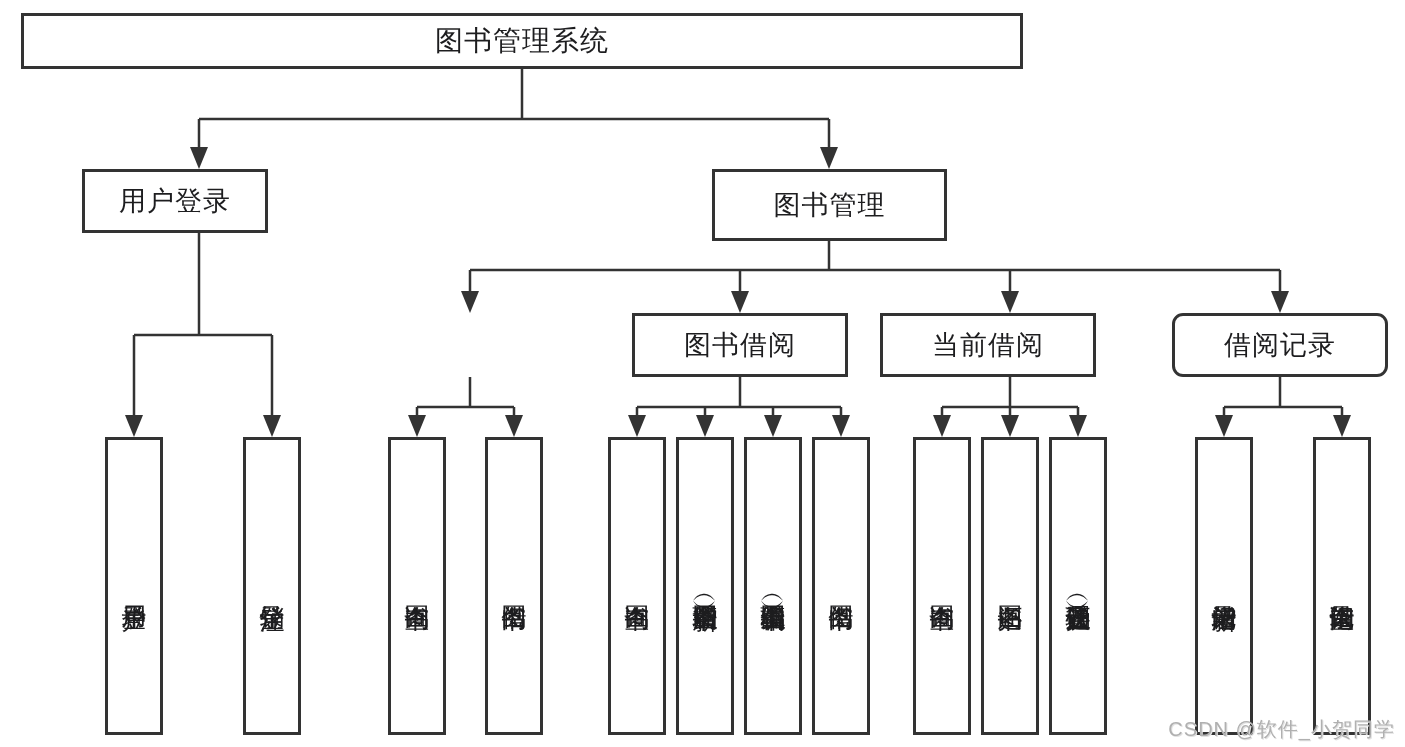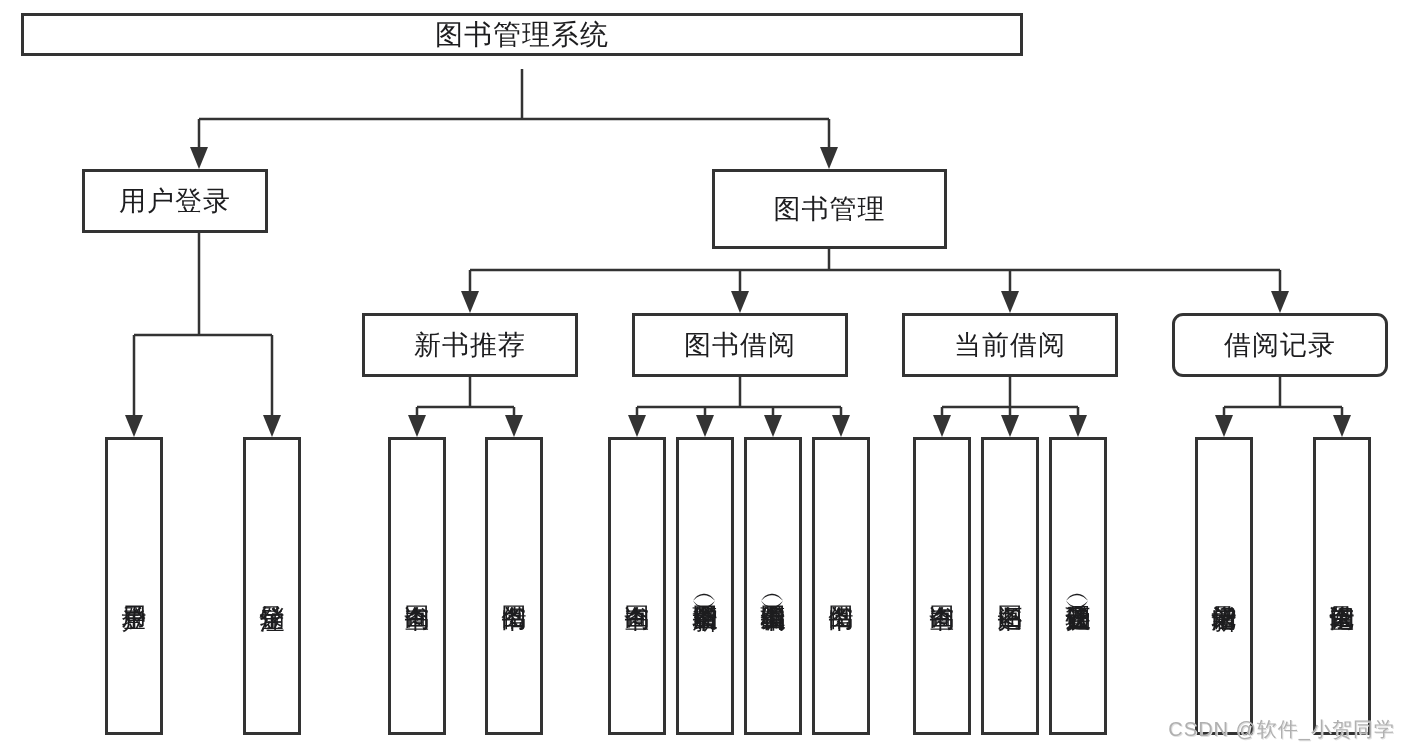--- a/index.html
+++ b/index.html
@@ -6,23 +6,23 @@
   #canvas{
     position:relative;width:1405px;height:747px;background:#ffffff;overflow:hidden;
     font-family:"Liberation Sans","DejaVu Sans",sans-serif;
   }
   #connectors{position:absolute;left:0;top:0;}
   .hbox{
     position:absolute;box-sizing:border-box;border:3px solid #333333;background:#ffffff;
     display:flex;align-items:center;justify-content:center;
     font-size:27px;color:#1d1d1f;letter-spacing:1px;
   }
-  .root{left:21px;top:13px;width:1002px;height:43px;font-size:28px;}
+  .root{left:21px;top:13px;width:1002px;height:56px;font-size:28px;}
   .l2a{left:82px;top:169px;width:186px;height:64px;}
-  .l2b{left:712px;top:169px;width:235px;height:80px;}
+  .l2b{left:712px;top:169px;width:235px;height:72px;}
   .l3{top:313px;width:216px;height:64px;}
   .vbox{
     position:absolute;box-sizing:border-box;border:3px solid #333333;background:#ffffff;
     top:437px;width:58px;height:298px;
     display:flex;align-items:center;justify-content:center;
   }
   .vbox span{
     writing-mode:vertical-rl;text-orientation:mixed;
     font-size:25px;line-height:1.16;color:#1d1d1f;white-space:pre;
   }
@@ -69,23 +69,22 @@
       <polygon points="1215,415 1233,415 1224,437"></polygon>
       <polygon points="1333,415 1351,415 1342,437"></polygon>
     </g>
   </svg>
 
   <div class="hbox root">图书管理系统</div>
 
   <div class="hbox l2a">用户登录</div>
   <div class="hbox l2b">图书管理</div>
 
-  <div class="hbox l3" style="left:362px;">新书推荐</div>
   <div class="hbox l3" style="left:632px;">图书借阅</div>
-  <div class="hbox l3" style="left:902px;">当前借阅</div>
+  <div class="hbox l3" style="left:880px;">当前借阅</div>
   <div class="hbox l3" style="left:1172px;border-radius:11px;">借阅记录</div>
 
   <div class="vbox" style="left:105px;">
     <span>用户登录</span>
   </div>
   <div class="vbox" style="left:243px;">
     <span>注销登录</span>
   </div>
 
   <div class="vbox" style="left:388px;">

